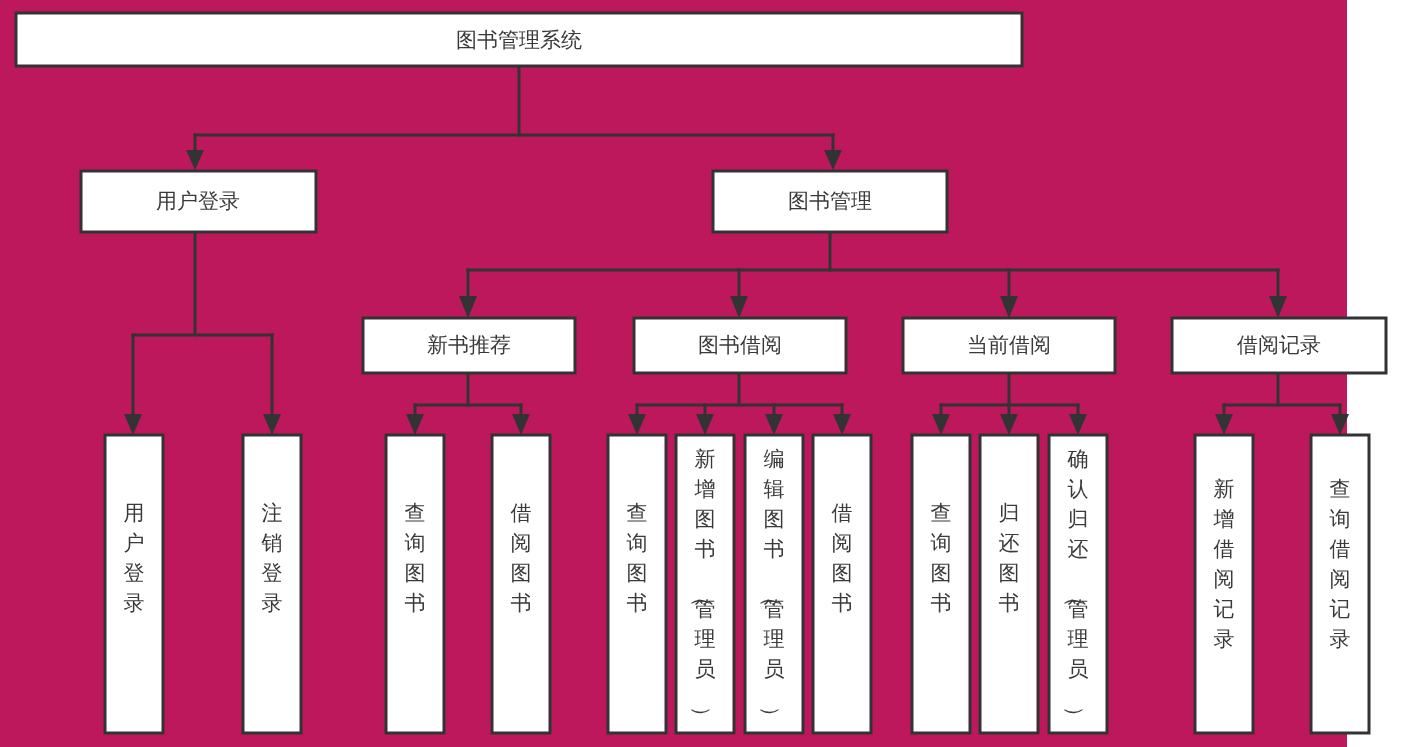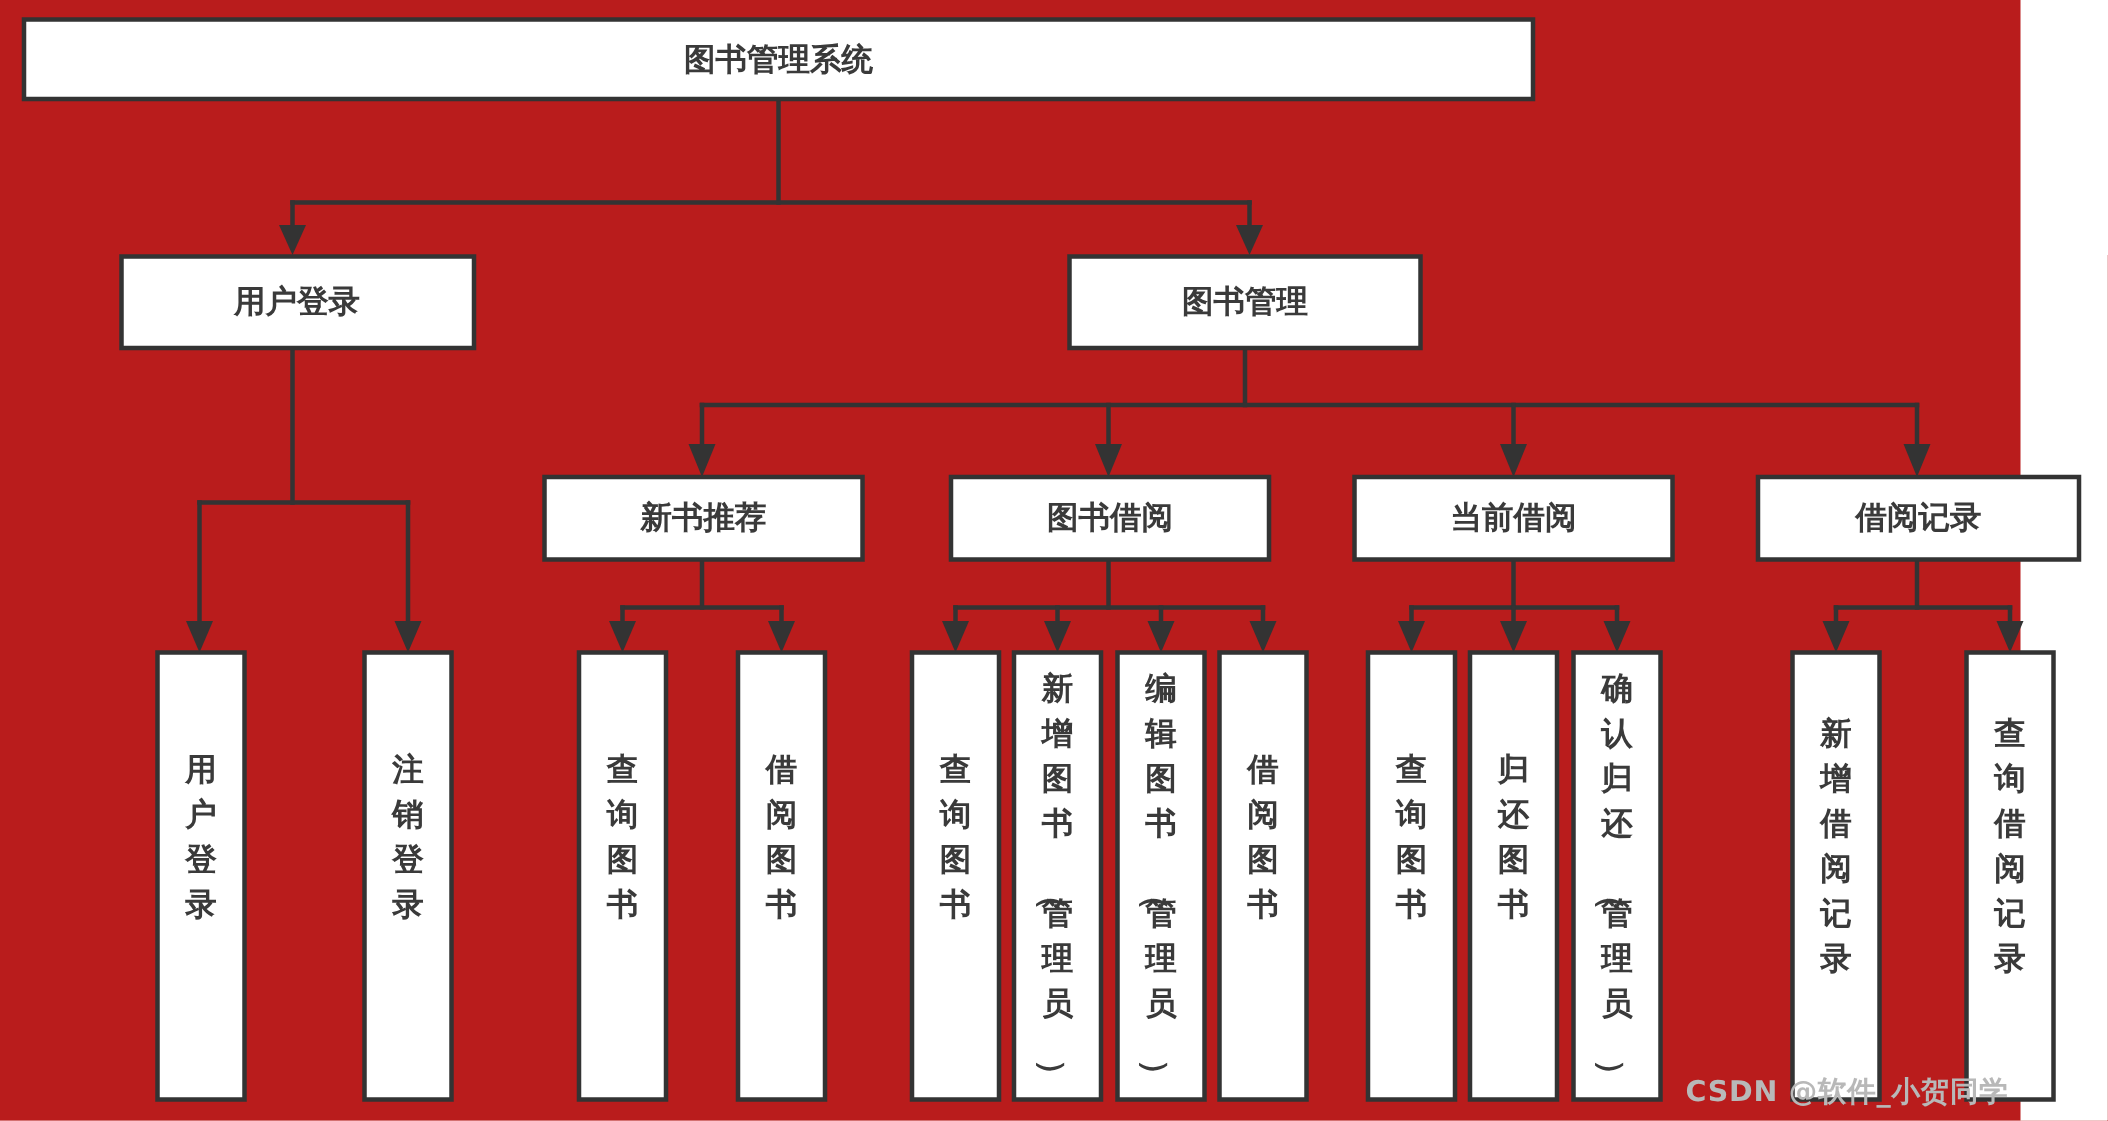--- a/index.html
+++ b/index.html
@@ -11,22 +11,21 @@
   body {
     width: 1405px;
     height: 747px;
     overflow: hidden;
     font-family: "DejaVu Sans", "Liberation Sans", sans-serif;
   }
   #diagram-root {
     position: relative;
     width: 1347px;
     height: 747px;
-    background: #b91c1c;
-    font-weight: bold;
+    background: #be185d;
   }
   svg.diagram {
     display: block;
     width: 1405px;
     height: 747px;
   }
   .box-rect {
     fill: #ffffff;
     stroke: #333333;
     stroke-width: 3;
@@ -230,14 +229,13 @@
       <text class="node-label-v vertical-text" x="1224" y="496"><tspan x="1224" y="496">新</tspan><tspan x="1224" y="526">增</tspan><tspan x="1224" y="556">借</tspan><tspan x="1224" y="586">阅</tspan><tspan x="1224" y="616">记</tspan><tspan x="1224" y="646">录</tspan></text>
     </g>
 
     <g>
       <rect class="box-rect" x="1311" y="435" width="58" height="298"></rect>
       <text class="node-label-v vertical-text" x="1340" y="496"><tspan x="1340" y="496">查</tspan><tspan x="1340" y="526">询</tspan><tspan x="1340" y="556">借</tspan><tspan x="1340" y="586">阅</tspan><tspan x="1340" y="616">记</tspan><tspan x="1340" y="646">录</tspan></text>
     </g>
 
   </svg>
 
-  <div class="watermark">CSDN @软件_小贺同学</div>
 </div>
 
 </body></html>

